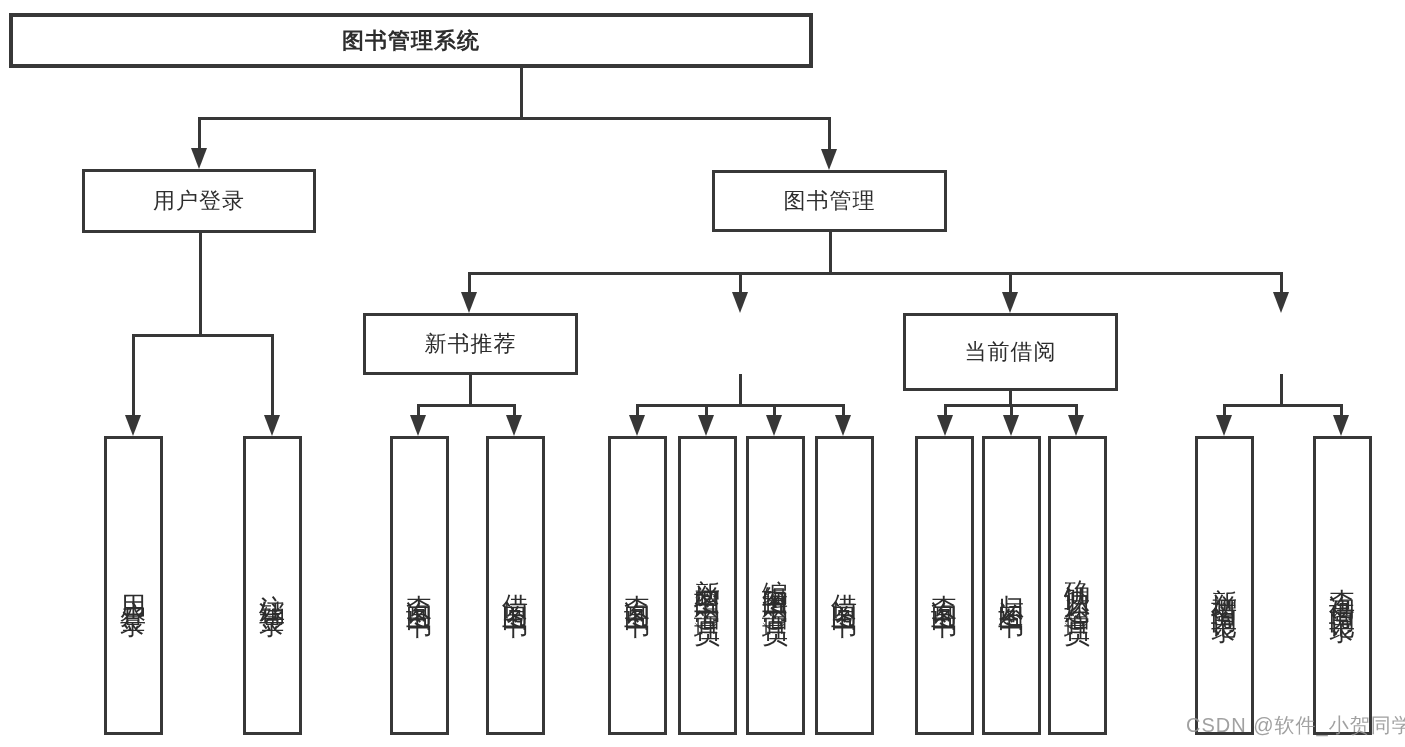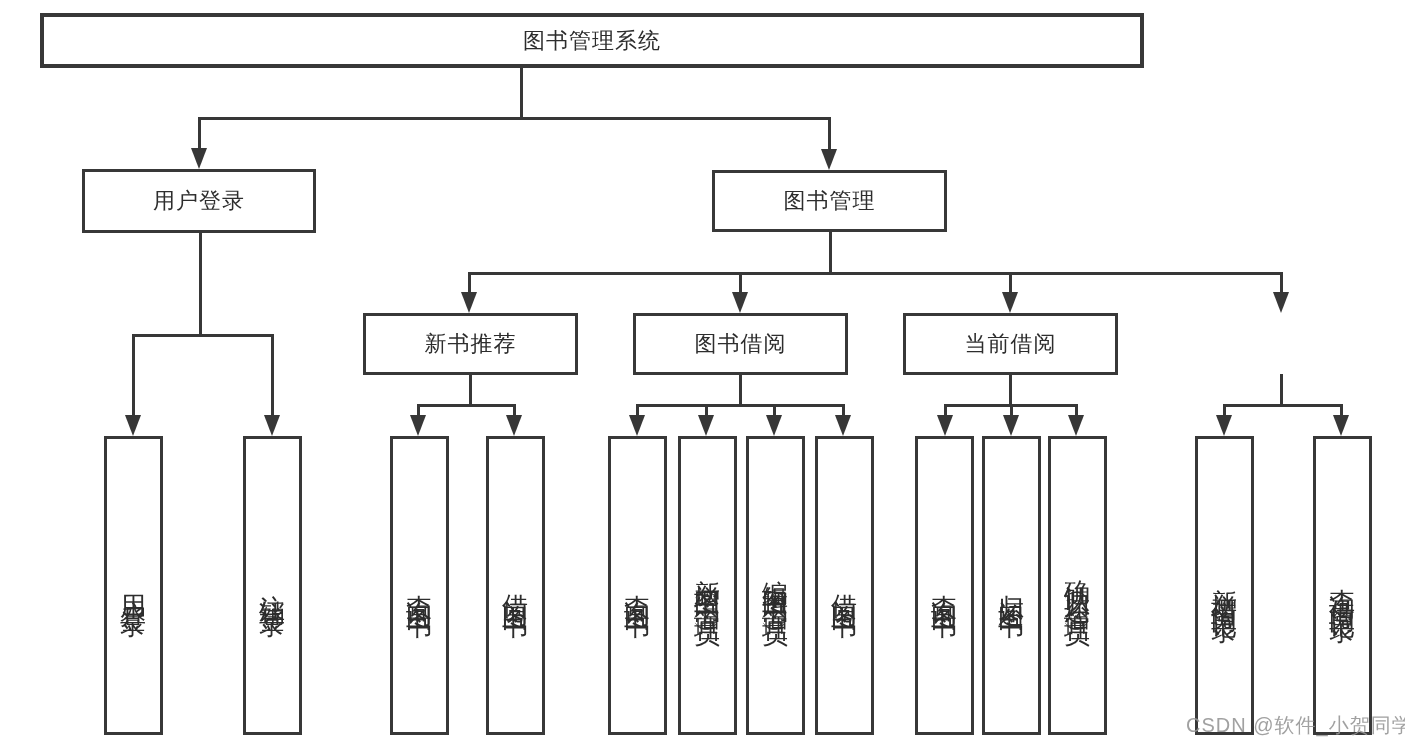--- a/index.html
+++ b/index.html
@@ -106,38 +106,35 @@
   <div class="vline" style="left:1075px; top:404px; height:18px;"></div>
   <div class="arrow" style="left:1068px; top:415px;"></div>
 
   <div class="vline" style="left:1280px; top:374px; height:33px;"></div>
   <div class="hline" style="left:1223px; top:404px; width:119px;"></div>
   <div class="vline" style="left:1223px; top:404px; height:18px;"></div>
   <div class="arrow" style="left:1216px; top:415px;"></div>
   <div class="vline" style="left:1340px; top:404px; height:18px;"></div>
   <div class="arrow" style="left:1333px; top:415px;"></div>
 
-  <div class="box root" style="left:40px; top:13px; width:1104px; height:55px;">
+  <div class="box root" style="left:9px; top:13px; width:804px; height:55px;font-weight:bold;">
     <span class="hlabel">图书管理系统</span>
   </div>
 
   <div class="box" style="left:82px; top:169px; width:234px; height:64px;">
     <span class="hlabel">用户登录</span>
   </div>
   <div class="box" style="left:712px; top:170px; width:235px; height:62px;">
     <span class="hlabel">图书管理</span>
   </div>
 
   <div class="box" style="left:363px; top:313px; width:215px; height:62px;">
     <span class="hlabel">新书推荐</span>
   </div>
-  <div class="box" style="left:633px; top:313px; width:215px; height:62px;">
-    <span class="hlabel">图书借阅</span>
-  </div>
-  <div class="box" style="left:903px; top:313px; width:215px; height:62px;">
+  <div class="box" style="left:903px; top:313px; width:215px; height:78px;">
     <span class="hlabel">当前借阅</span>
   </div>
 
   <div class="box leaf" style="left:104px; top:436px; width:59px; height:299px;">
     <span class="vlabel">用户登录</span>
   </div>
   <div class="box leaf" style="left:243px; top:436px; width:59px; height:299px;">
     <span class="vlabel">注销登录</span>
   </div>
 

